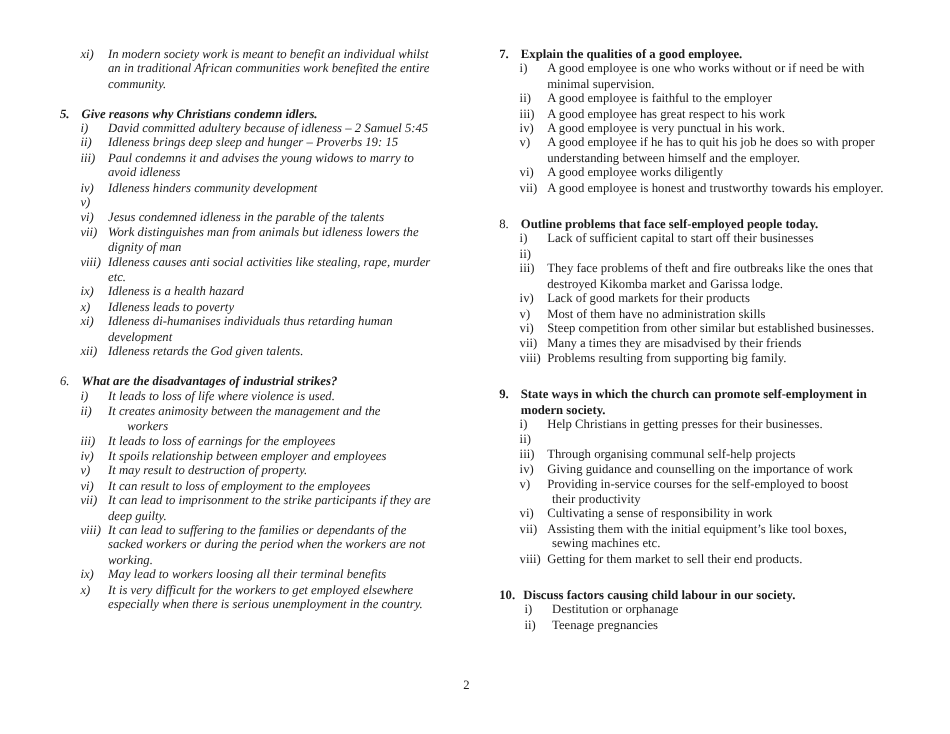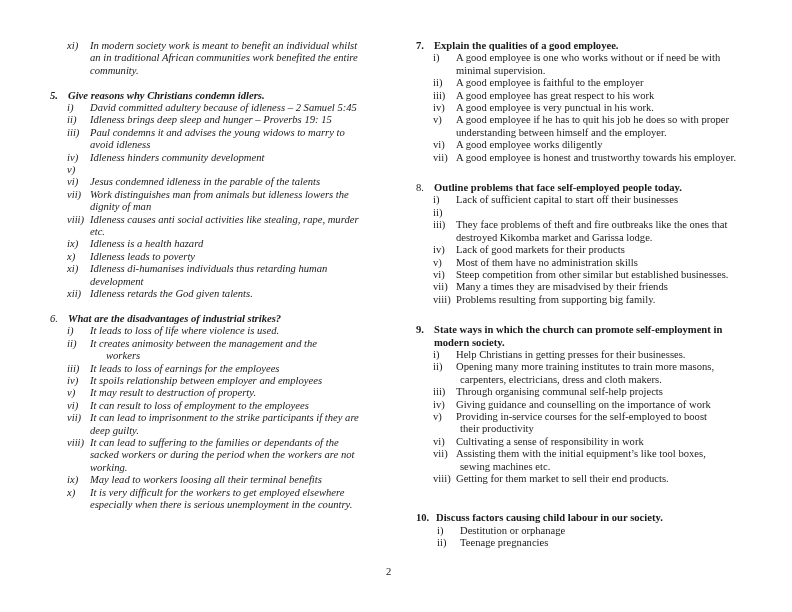--- a/index.html
+++ b/index.html
@@ -212,21 +212,20 @@
     <div class="q-head">
       <span class="q-num">9.</span>
       <span class="q-title">State ways in which the church can promote self-employment in modern society.</span>
     </div>
     <div class="item">
         <span class="roman">i)</span>
         <span class="txt">Help Christians in getting presses for their businesses.</span>
       </div>
     <div class="item">
         <span class="roman">ii)</span>
-        <span class="txt"><span>Opening many more training institutes to train more masons,</span><span style="display:block;padding-left:4px">carpenters, electricians, dress and cloth makers.</span></span>
       </div>
     <div class="item">
         <span class="roman">iii)</span>
         <span class="txt">Through organising communal self-help projects</span>
       </div>
     <div class="item">
         <span class="roman">iv)</span>
         <span class="txt">Giving guidance and counselling on the importance of work</span>
       </div>
     <div class="item">
@@ -240,21 +239,21 @@
     <div class="item">
         <span class="roman">vii)</span>
         <span class="txt"><span>Assisting them with the initial equipment’s like tool boxes,</span><span style="display:block;padding-left:4px">sewing machines etc.</span></span>
       </div>
     <div class="item">
         <span class="roman">viii)</span>
         <span class="txt">Getting for them market to sell their end products.</span>
       </div>
   </div>
 
-  <div class="section" style="margin-top:27px">
+  <div class="section" style="margin-top:18px">
     <div class="q-head">
       <span class="q-num" style="width:20px">10.</span>
       <span class="q-title">Discuss factors causing child labour in our society.</span>
     </div>
     <div class="item" style="padding-left:21px">
         <span class="roman">i)</span>
         <span class="txt">Destitution or orphanage</span>
       </div>
     <div class="item" style="padding-left:21px">
         <span class="roman">ii)</span>

